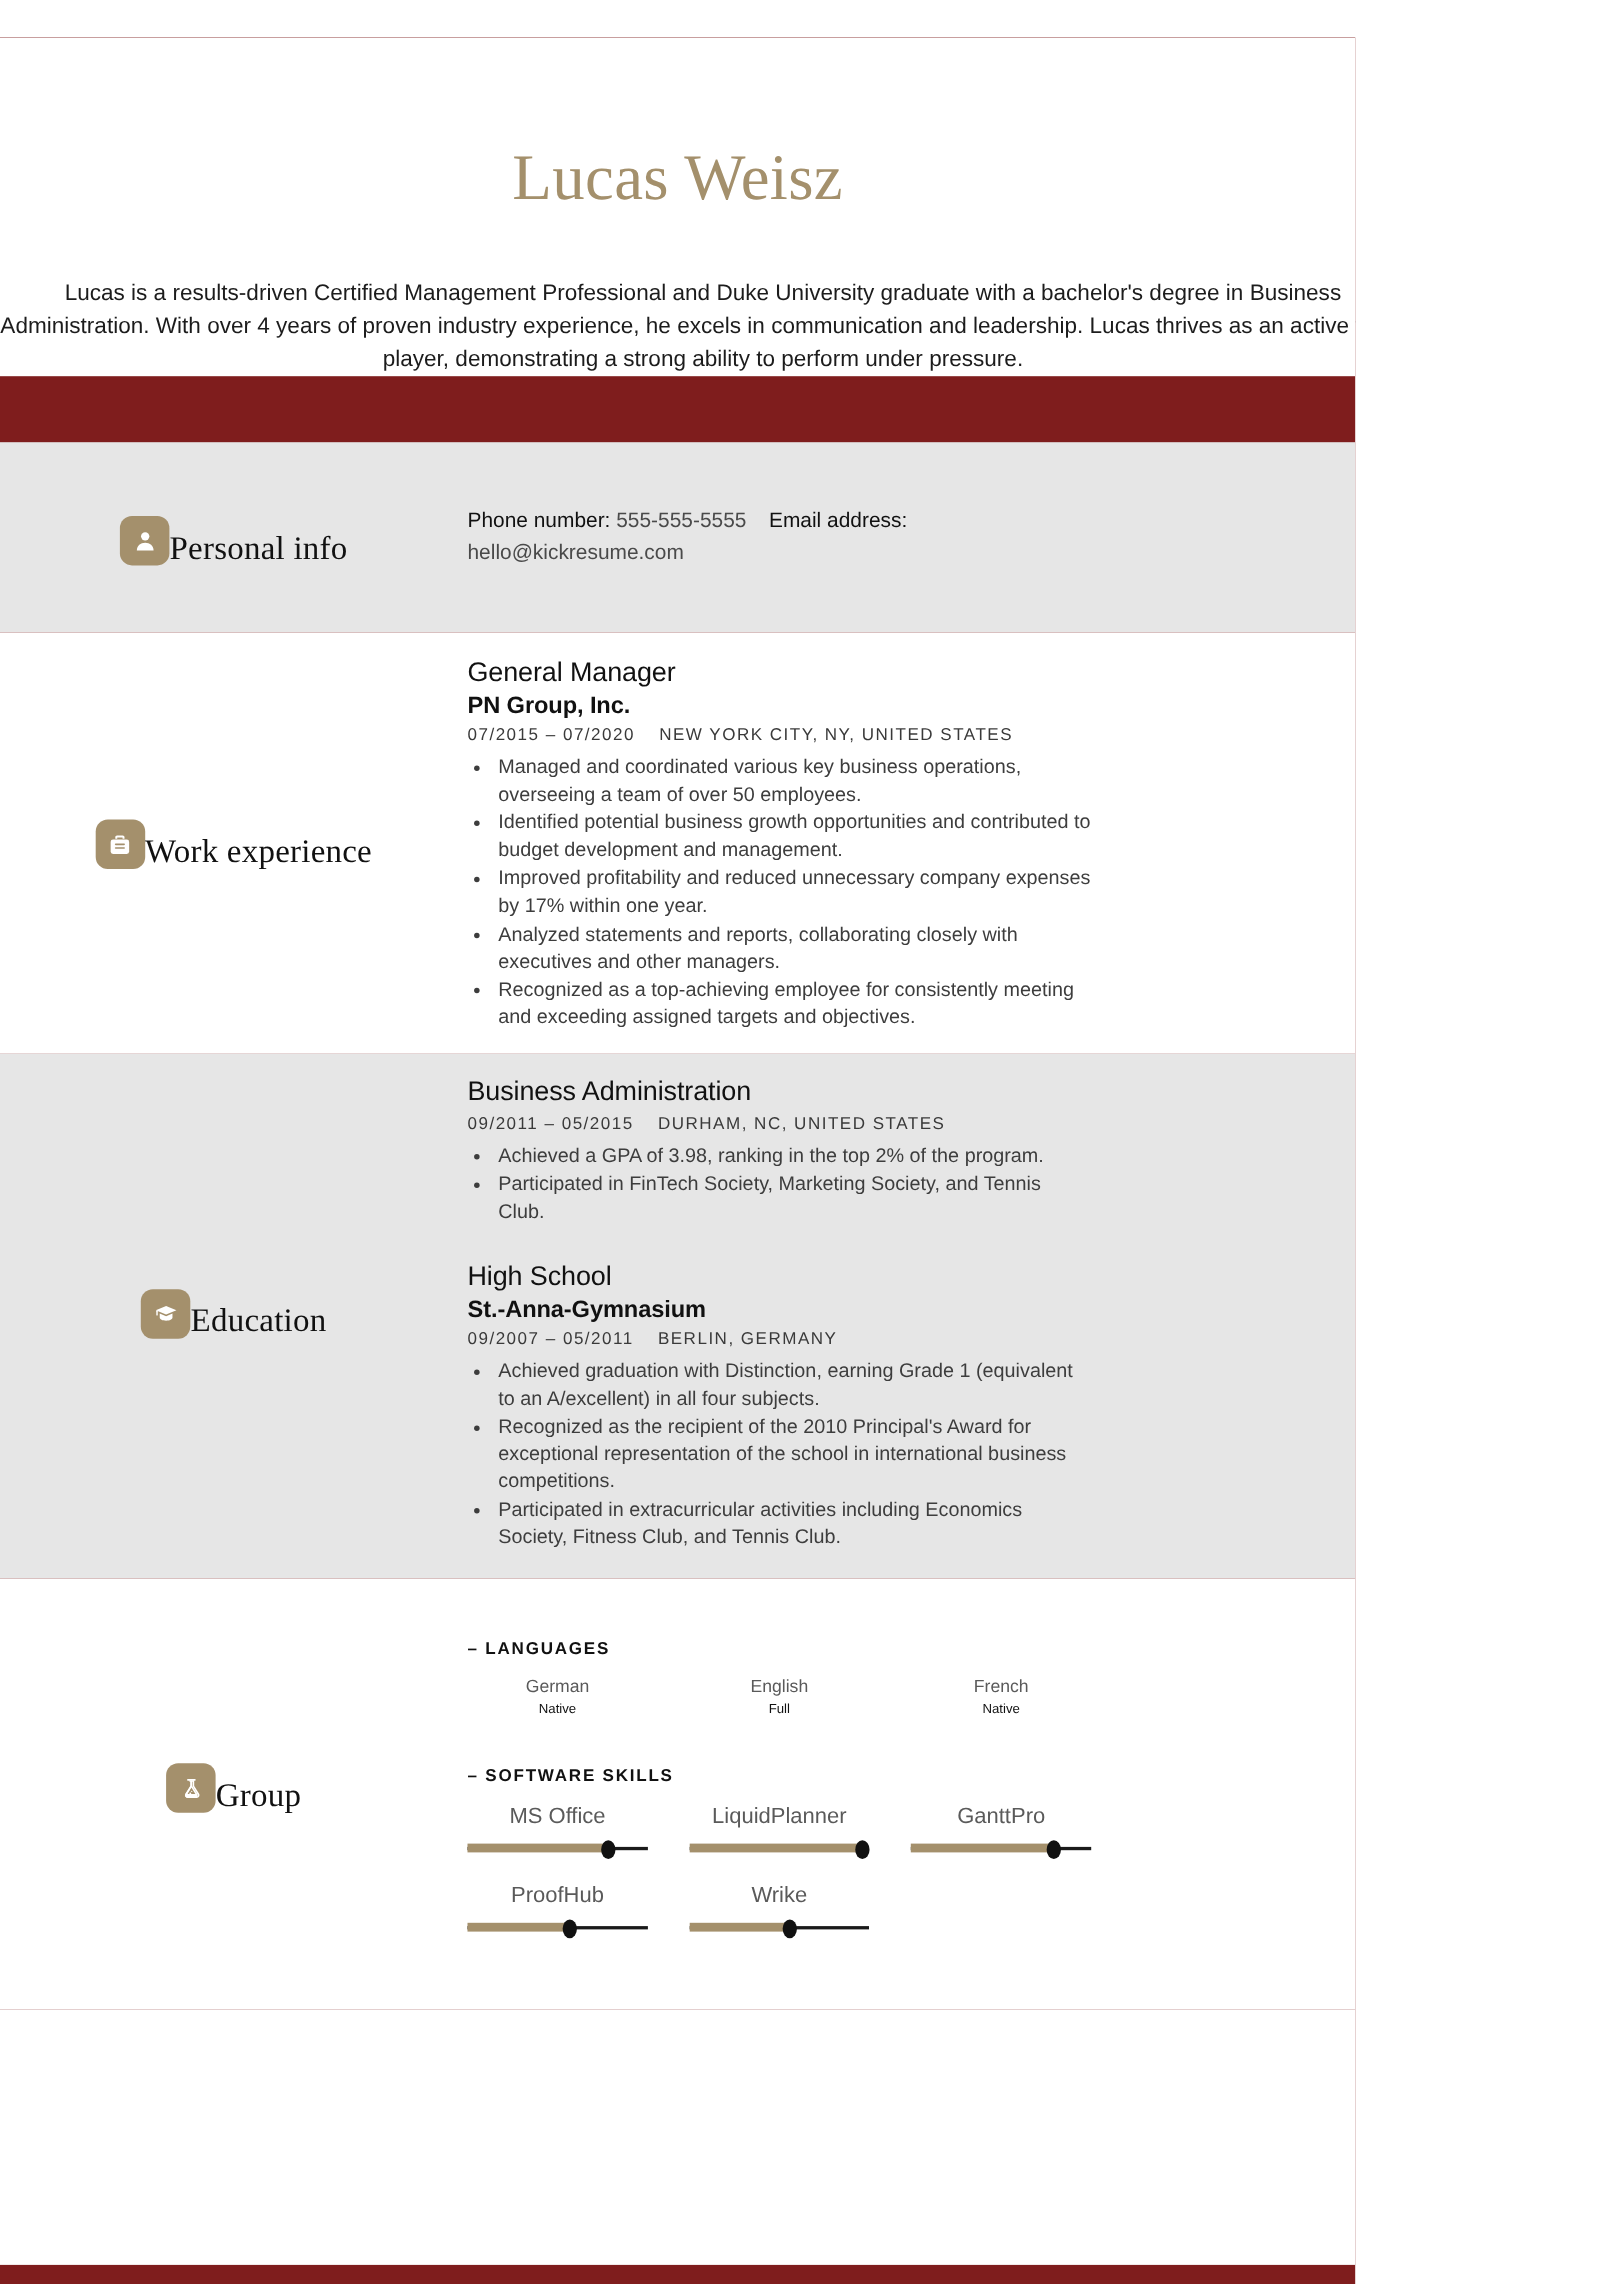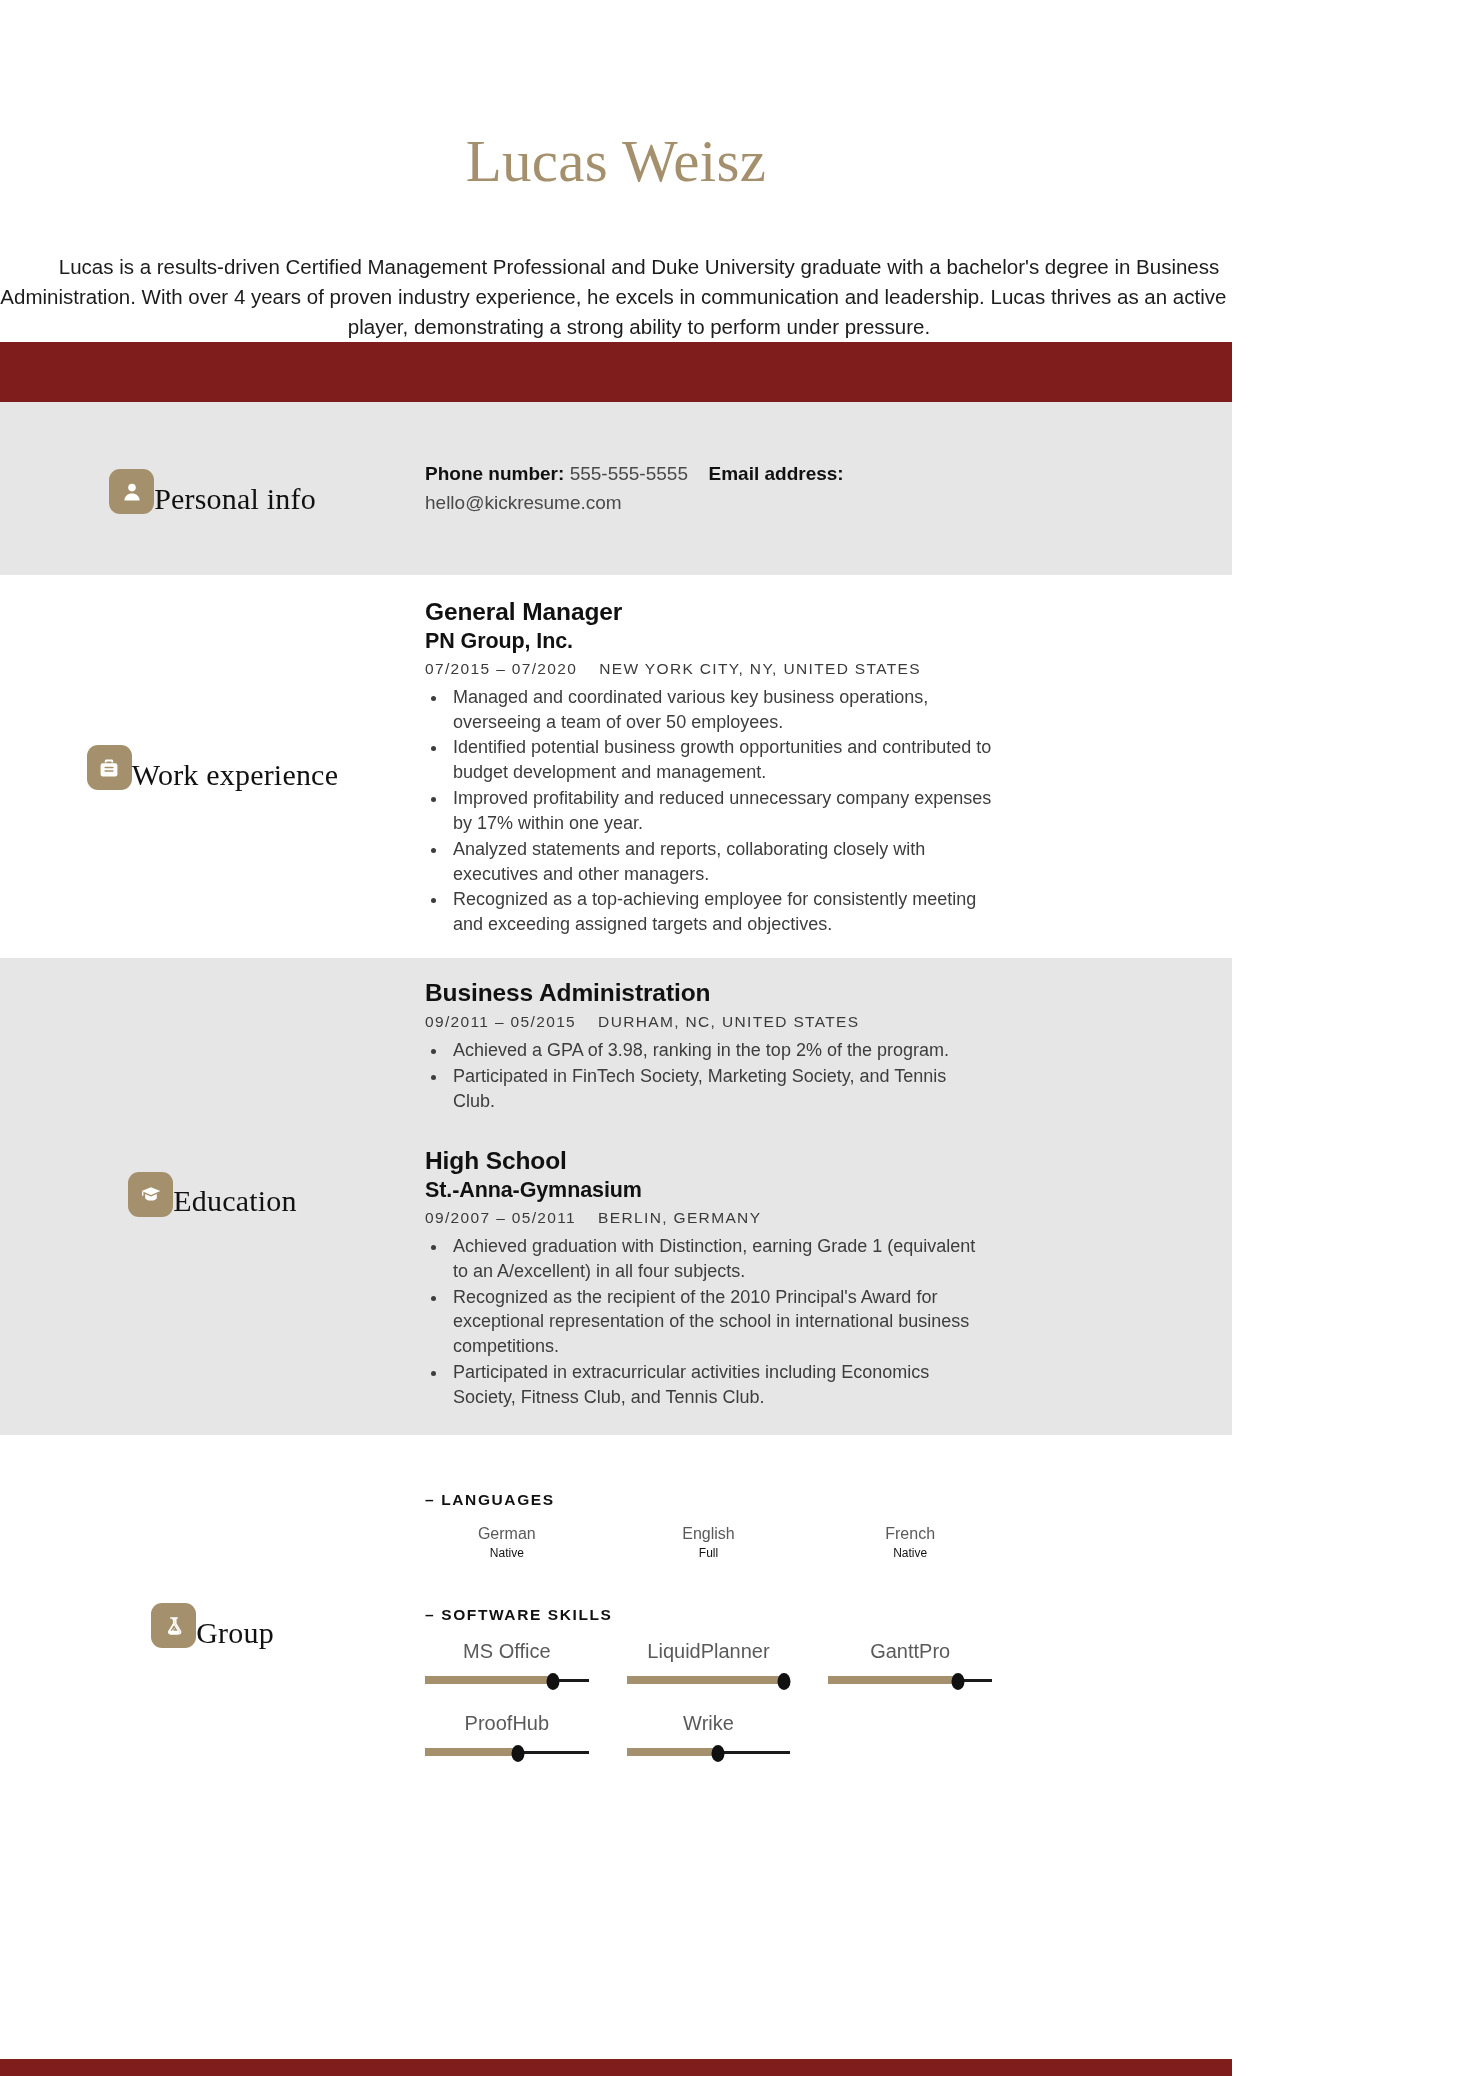--- a/index.html
+++ b/index.html
@@ -104,37 +104,37 @@
   
   .sec-personal { min-height: 173px; }
   .sec-personal .section-aside { padding-top: 6px; }
   .contact-line {
     font-size: 19px;
     line-height: 1.5;
     color: #4a4a4a;
     padding: 0;
   }
   .contact-line .lbl {
-    font-weight: 700;
+    font-weight: 400;
     color: #111111;
   }
   .contact-line .val { color: #4a4a4a; }
   .contact-gap { display: inline-block; width: 10px; }
 
   
   .sec-work    { min-height: 322px; padding: 22px 0 20px 0; }
   .sec-edu     { min-height: 381px; padding: 20px 0 24px 0; }
   .sec-skills  { min-height: 392px; padding: 18px 0 28px 0; }
 
   .entry { }
   .entry + .entry { margin-top: 32px; }
 
   .entry-title {
     font-size: 24.5px;
-    font-weight: 700;
+    font-weight: 400;
     color: #111111;
     line-height: 1.22;
     letter-spacing: -0.1px;
   }
   .entry-org {
     font-size: 21.5px;
     font-weight: 700;
     color: #111111;
     line-height: 1.24;
     margin-top: 1px;

